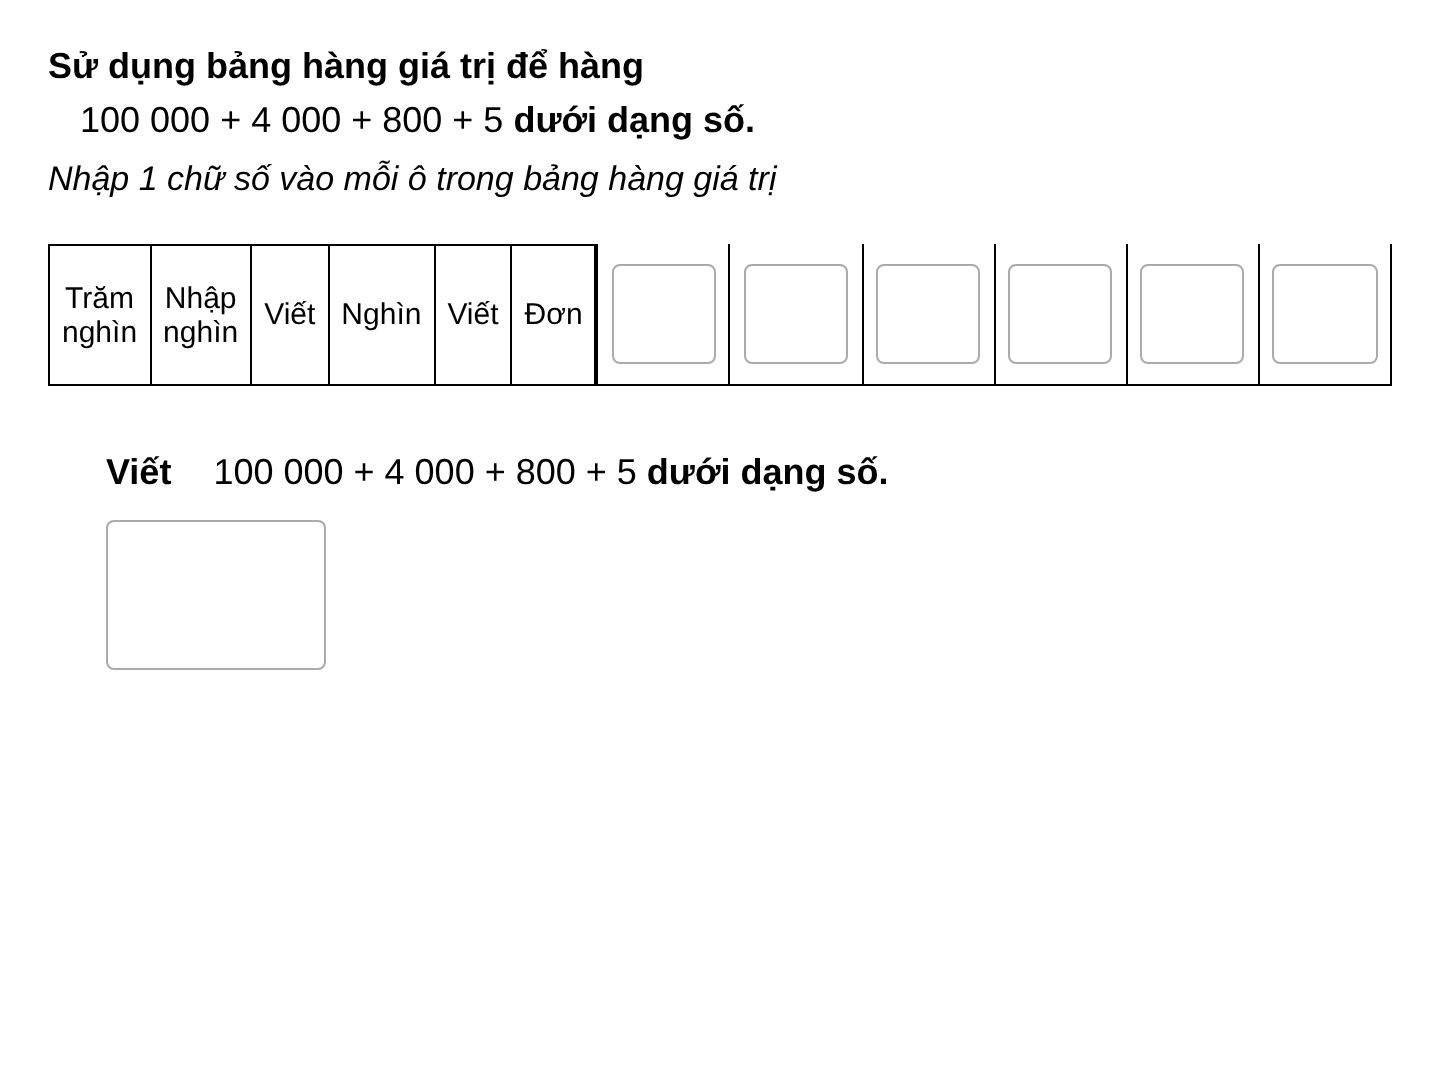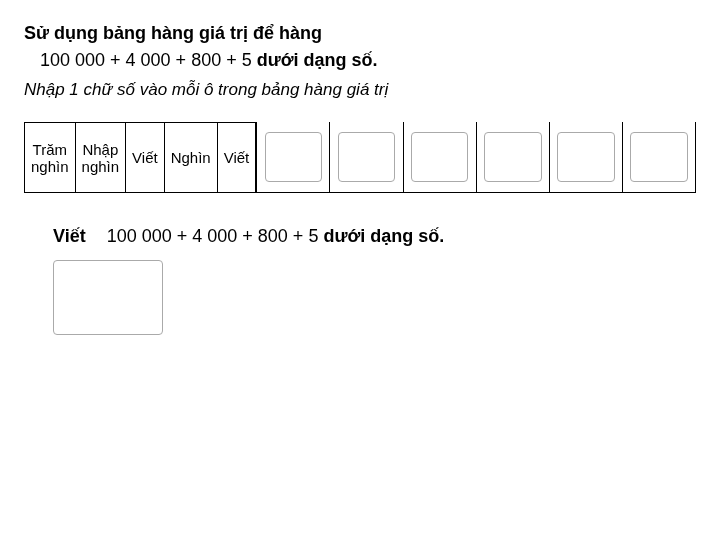--- a/index.html
+++ b/index.html
@@ -138,20 +138,21 @@
 
   <div class="instruction-sub">Nhập 1 chữ số vào mỗi ô trong bảng hàng giá trị</div>
 
   <div class="table-container">
     <div class="table-headers">
     <div class="table-header-cell">Trăm nghìn</div>
         <div class="table-header-cell">Nhập nghìn</div>
         <div class="table-header-cell">Viết</div>
         <div class="table-header-cell">Nghìn</div>
         <div class="table-header-cell">Viết</div>
+        <div class="table-header-cell">Đơn</div>
       </div>
     <div class="table-inputs">
     <div class="table-input-cell">
           <input type="text" maxlength="1" style="">
         </div>
         <div class="table-input-cell">
           <input type="text" maxlength="1" style="">
         </div>
         <div class="table-input-cell">
           <input type="text" maxlength="1" style="">

